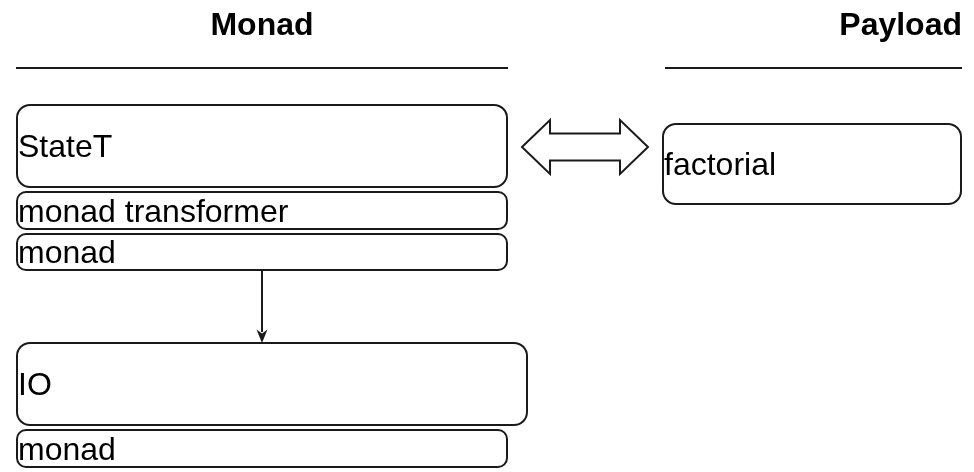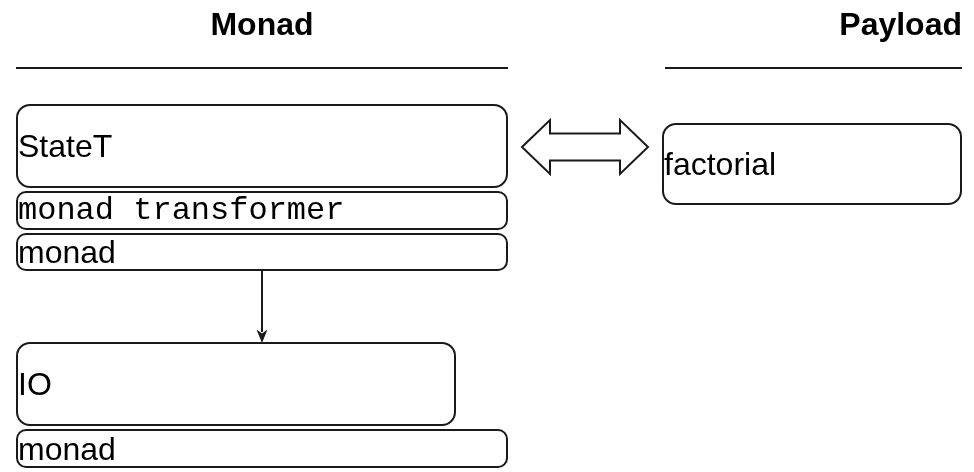--- a/index.html
+++ b/index.html
@@ -44,23 +44,23 @@
     justify-content: flex-start;
     font-size: 32px;
     line-height: 1;
     color: #000000;
     white-space: nowrap;
   }
   .node.big   { border-radius: 14px; }
   .node.tag   { border-radius: 10px; }
 
   #statet-node   { left: 16px;  top: 104px; width: 492px; height: 84px; }
-  #mt-tag        { left: 16px;  top: 191px; width: 492px; height: 39px; font-family: Liberation Mono, monospace; }
+  #mt-tag        { left: 16px;  top: 191px; width: 492px; height: 39px; }
   #monad-tag-1   { left: 16px;  top: 233px; width: 492px; height: 38px; }
-  #io-node       { left: 16px;  top: 342px; width: 440px; height: 84px; }
+  #io-node       { left: 16px;  top: 342px; width: 512px; height: 84px; }
   #monad-tag-2   { left: 16px;  top: 429px; width: 492px; height: 39px; }
   #factorial-node{ left: 662px; top: 103px; width: 300px; height: 82px; margin-top: 20px; }
 
   #connector-layer {
     position: absolute;
     left: 0; top: 0;
     width: 974px; height: 472px;
     pointer-events: none;
   }
 </style>

